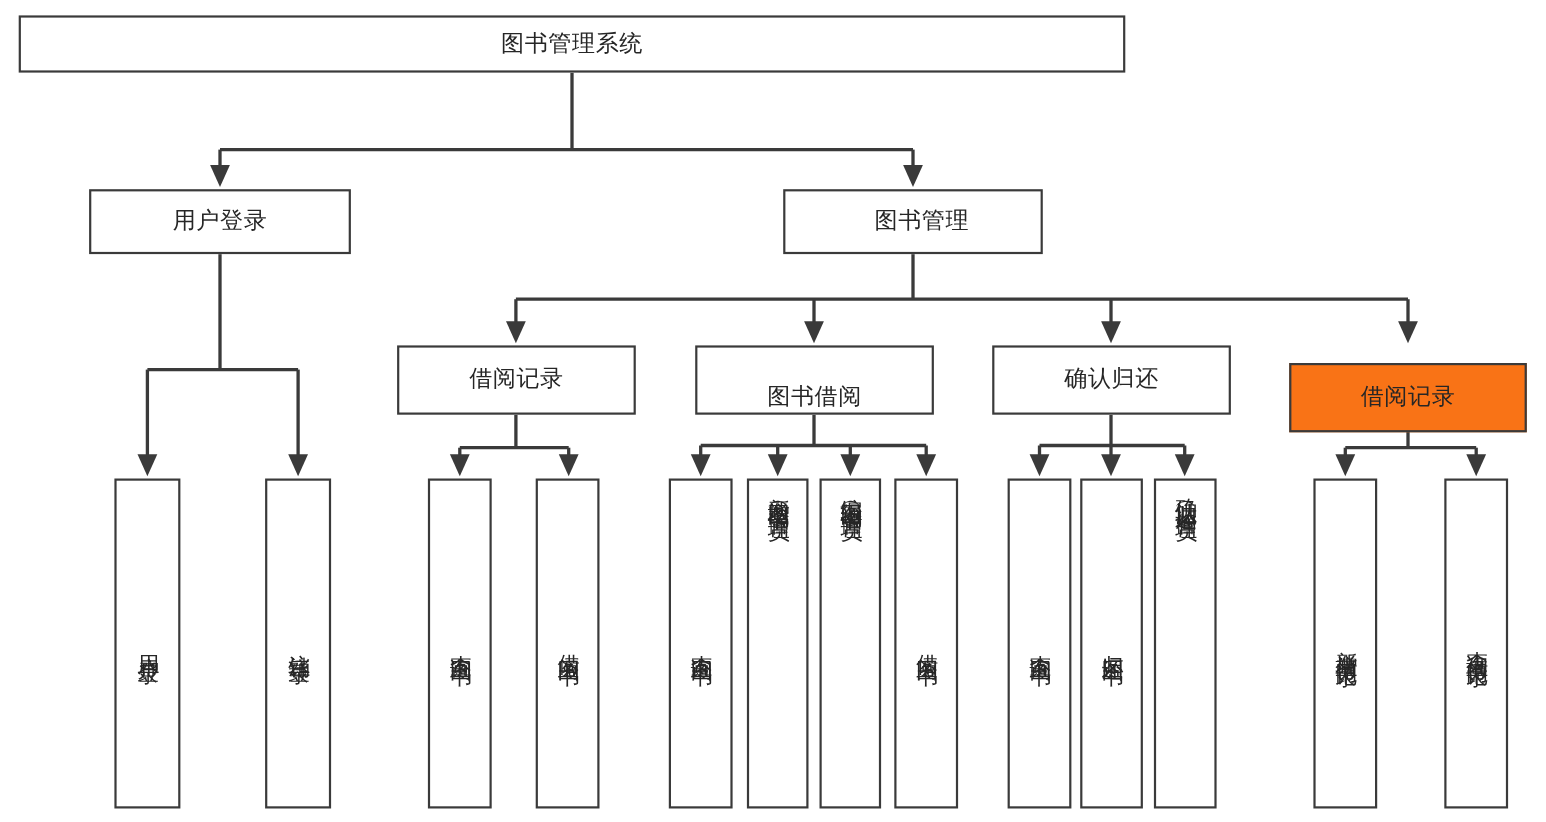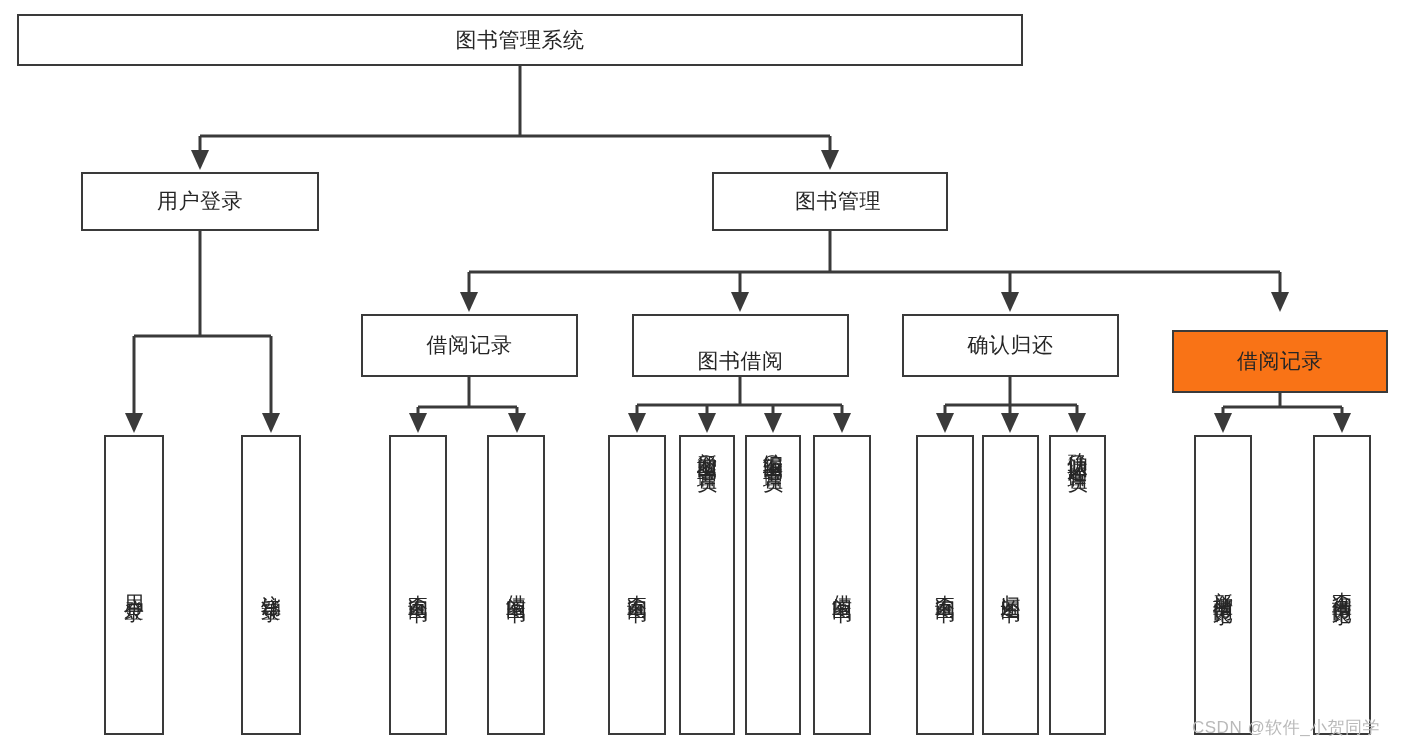--- a/index.html
+++ b/index.html
@@ -180,14 +180,13 @@
         <span class="node-label" style="color: rgb(38, 38, 38);">确认归还（管理员）</span>
       </div>
       <div class="node vertical centered" style="left: 1194px; top: 435px; width: 58px; height: 300px; border-color: rgb(58, 58, 58); background: rgb(255, 255, 255);">
         <span class="node-label" style="color: rgb(38, 38, 38);">新增借阅记录</span>
       </div>
       <div class="node vertical centered" style="left: 1313px; top: 435px; width: 58px; height: 300px; border-color: rgb(58, 58, 58); background: rgb(255, 255, 255);">
         <span class="node-label" style="color: rgb(38, 38, 38);">查询借阅记录</span>
       </div>
     </div>
 
-  <div class="watermark" style="left: 1192px; top: 716px;">CSDN @软件_小贺同学</div>
 </div>
 
 </body></html>

